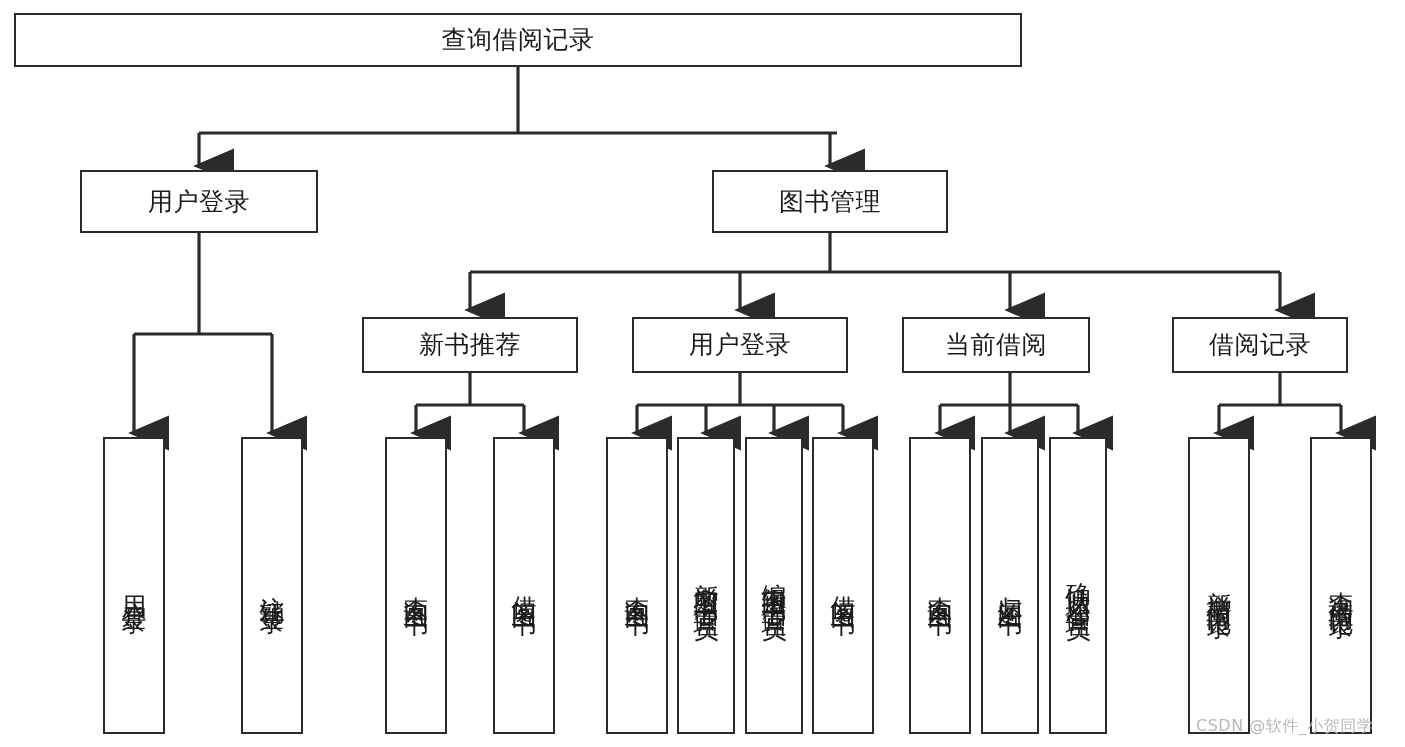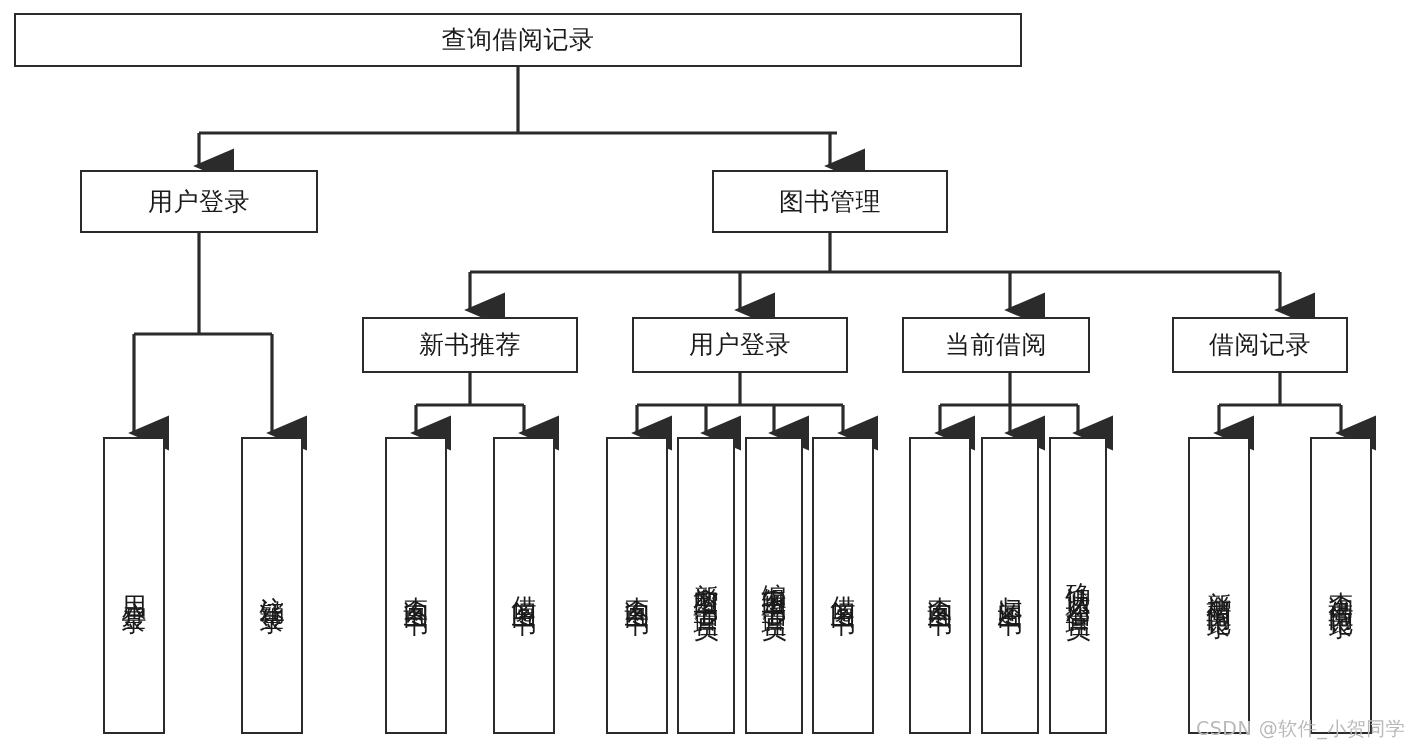--- a/index.html
+++ b/index.html
@@ -47,21 +47,21 @@
     writing-mode: vertical-rl;
     text-orientation: upright;
     letter-spacing: 5px;
     line-height: 1;
     white-space: nowrap;
     display: block;
   }
   .watermark {
     position: absolute;
     color: #b9b9b9;
-    font-size: 19px;
+    font-size: 16px;
     letter-spacing: 0.5px;
     white-space: nowrap;
     pointer-events: none;
   }
 </style>
 </head>
 <body>
 
 <div id="diagram-root">
 

